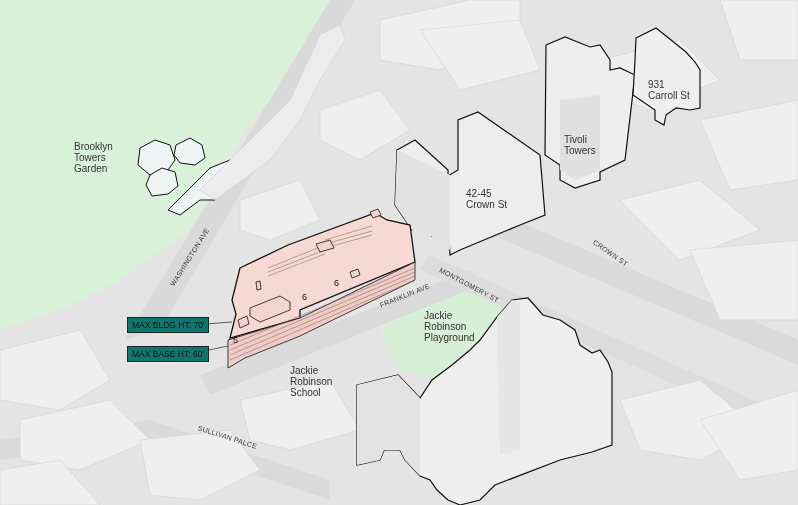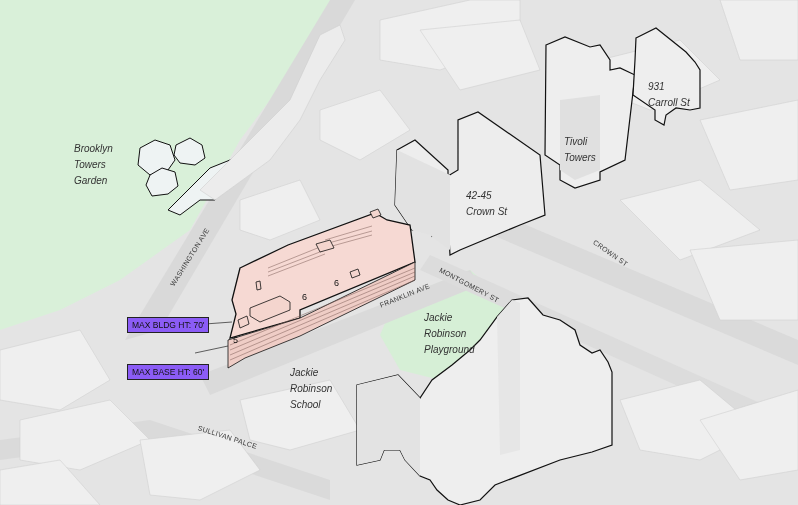--- a/index.html
+++ b/index.html
@@ -1,21 +1,21 @@
 <!DOCTYPE html>
 <html><head>
 <meta charset="utf-8">
 <style>
   html, body { margin:0; padding:0; }
   body { width:798px; height:505px; overflow:hidden; background:#e4e4e4; font-family:"Liberation Sans", sans-serif; }
   #map { position:relative; width:798px; height:505px; overflow:hidden; }
   svg.base { position:absolute; left:0; top:0; }
-  .lbl { position:absolute; color:#333; font-size:10px; line-height:16px; white-space:pre-line;font-style:italic; }
+  .lbl { position:absolute; color:#333; font-size:10px; line-height:11px; white-space:pre-line; }
   .street { position:absolute; color:#3a3a3a; font-size:7px; letter-spacing:0.3px; white-space:nowrap; transform-origin:left center; }
-  .callout { position:absolute; background:#8b5cf6; border:1px solid #222; font-size:8.5px; padding:2px 4px; color:#111; white-space:nowrap; }
+  .callout { position:absolute; background:#0f766e; border:1px solid #222; font-size:8.5px; padding:2px 4px; color:#111; white-space:nowrap; }
   .num { position:absolute; font-size:9px; color:#111; }
 </style>
 </head>
 <body>
 
 <div id="map">
   <svg class="base" width="798" height="505" viewBox="0 0 798 505">
 
     <rect x="0" y="0" width="798" height="505" fill="#e4e4e4"></rect>
 
@@ -119,14 +119,14 @@
   <div class="street" style="left:380px;top:302px;transform:rotate(-22deg);">FRANKLIN AVE</div>
   <div class="street" style="left:440px;top:266px;transform:rotate(28deg);">MONTGOMERY ST</div>
   <div class="street" style="left:594px;top:238px;transform:rotate(35deg);">CROWN ST</div>
   <div class="street" style="left:198px;top:424px;transform:rotate(18deg);">SULLIVAN PALCE</div>
 
   <div class="num" style="left:302px;top:292px;">6</div>
   <div class="num" style="left:334px;top:278px;">6</div>
   <div class="num" style="left:233px;top:335px;">5</div>
 
   <div class="callout" style="left:127px;top:317px;">MAX BLDG HT: 70'</div>
-  <div class="callout" style="left:127px;top:364px;">MAX BASE HT: 60'</div>
+  <div class="callout" style="left:127px;top:346px;">MAX BASE HT: 60'</div>
 </div>
 
 </body></html>

